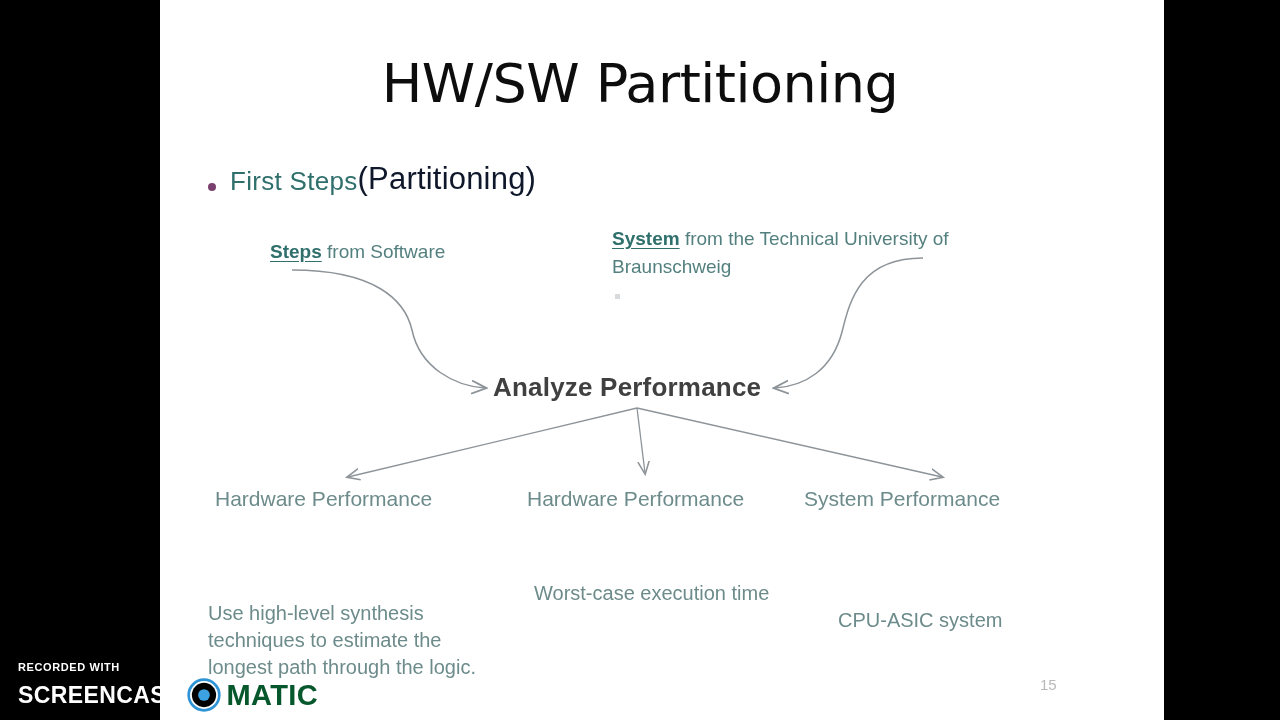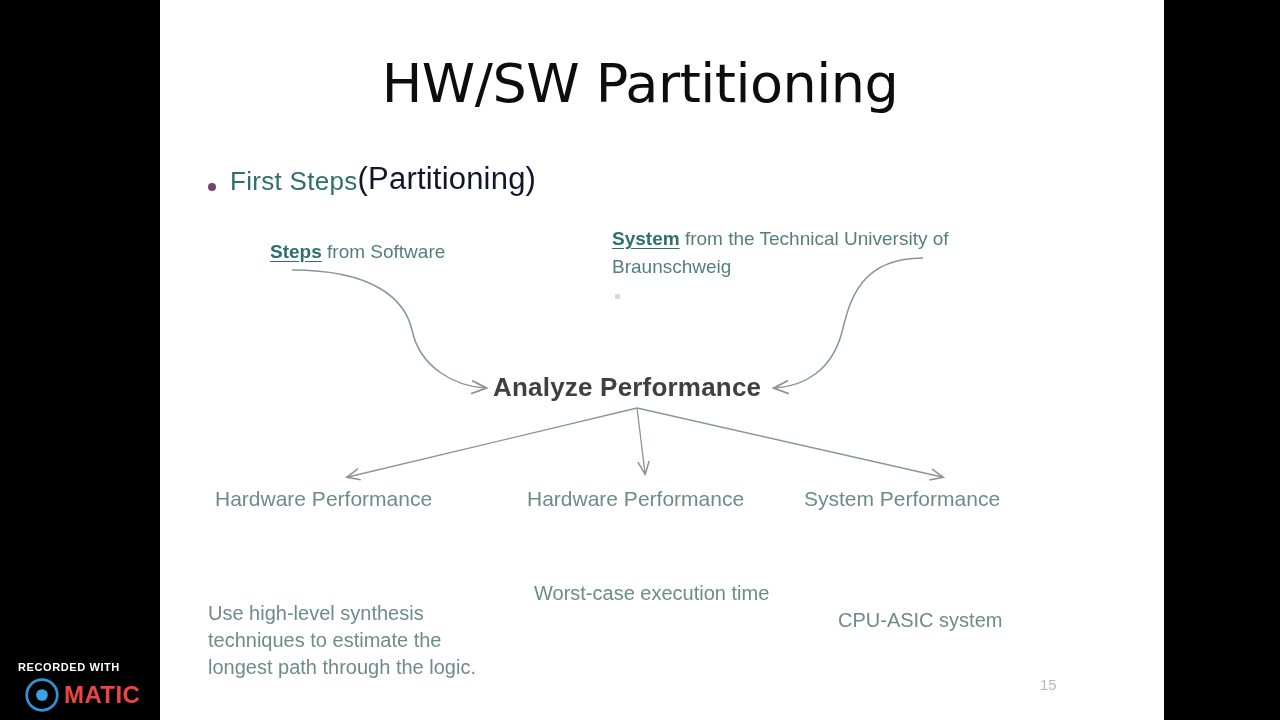--- a/index.html
+++ b/index.html
@@ -187,24 +187,24 @@
     color: #ffffff;
   }
   #wm-logo {
     width: 36px;
     height: 36px;
     margin: 0 4px 0 6px;
     flex: 0 0 auto;
   }
   #wm-matic {
     font-family: "Liberation Sans", sans-serif;
-    font-size: 24px;
+    font-size: 29px;
     font-weight: bold;
     letter-spacing: 0.4px;
-    color: #ef4444;
+    color: #f9a8d4;
     mix-blend-mode: difference;
   }
 </style>
 </head>
 <body>
 
 <div id="stage">
 
   <div id="slide">
 
@@ -253,20 +253,21 @@
     <div class="branch-body" id="body-hw">Use high-level synthesis techniques to estimate the longest path through the logic.</div>
     <div class="branch-body" id="body-sw">Worst-case execution time</div>
     <div class="branch-body" id="body-sys">CPU-ASIC system</div>
 
     <div id="page-number">15</div>
   </div>
 
   <div id="watermark">
     <div id="wm-recorded">RECORDED WITH</div>
     <div id="wm-main">
+      <span id="wm-screencast">SCREENCAST</span>
       <svg id="wm-logo" viewBox="0 0 40 40">
         <circle cx="20" cy="20" r="17" fill="none" stroke="#2f93d6" stroke-width="3"></circle>
         <circle cx="20" cy="20" r="13.5" fill="#000000"></circle>
         <circle cx="20" cy="20" r="6.5" fill="#3da2e2"></circle>
       </svg>
       <span id="wm-matic">MATIC</span>
     </div>
   </div>
 
 </div>

